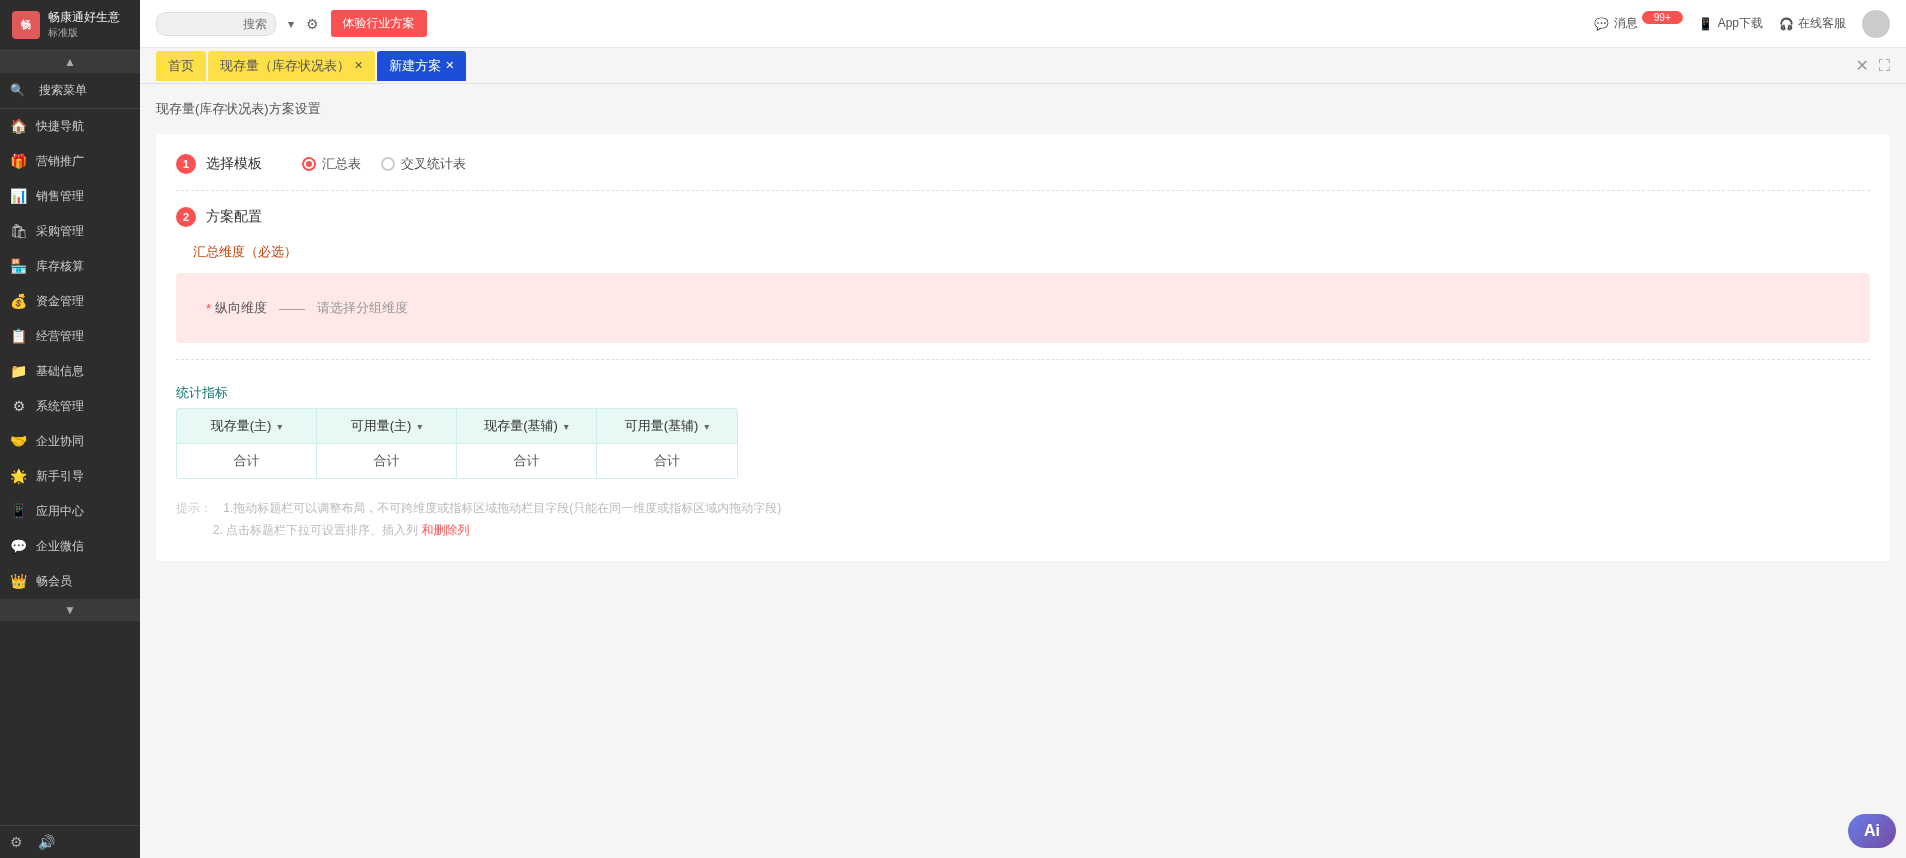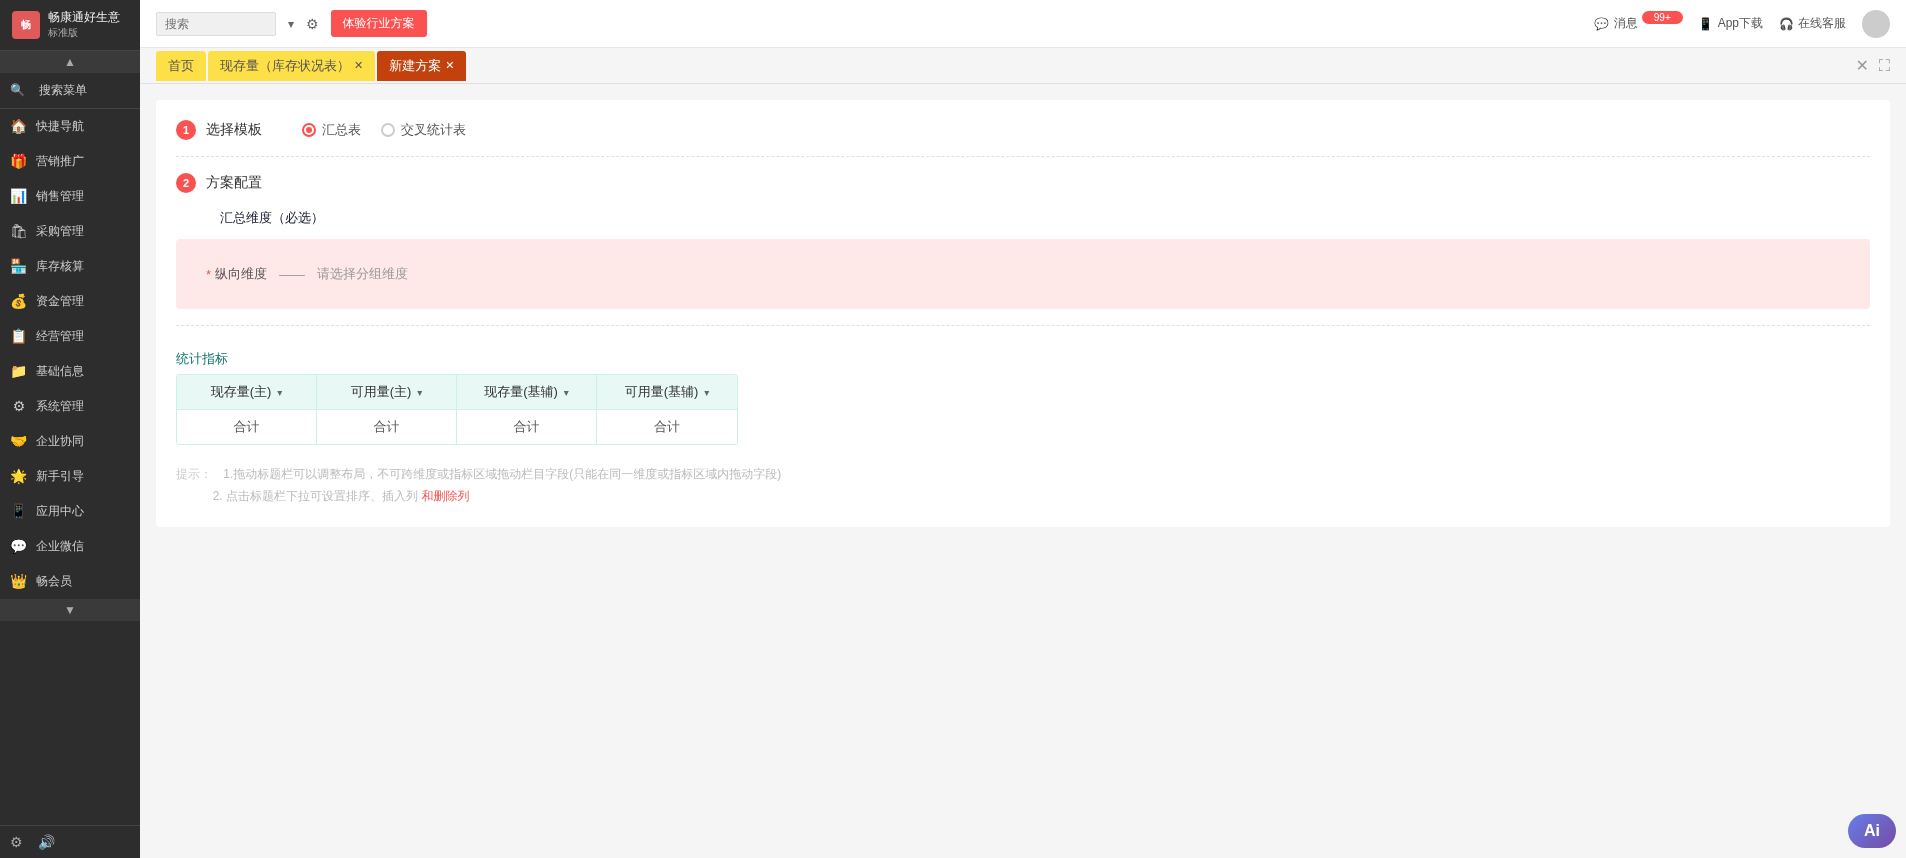--- a/index.html
+++ b/index.html
@@ -82,25 +82,26 @@
       border-bottom: 1px solid #e8e8e8;
       display: flex;
       align-items: center;
       padding: 0 16px;
       height: 48px;
       gap: 12px;
     }
     .topbar-search {
       background: #f0f0f0;
       border: 1px solid #ddd;
-      border-radius: 2px;
+      border-radius: 10px;
       padding: 4px 8px;
       width: 120px;
       font-size: 12px;
       color: #999;
+      text-align: right;
     }
     .topbar-dropdown {
       color: #666; cursor: pointer; font-size: 12px;
     }
     .topbar-gear { color: #666; cursor: pointer; font-size: 14px; }
     .topbar-btn {
       background: #fa5151;
       color: white;
       border: none;
       border-radius: 3px;
@@ -148,21 +149,21 @@
       display: flex; align-items: center; gap: 4px;
       padding: 6px 12px;
       font-size: 13px;
       cursor: pointer;
       color: #555;
       background: #fde047;
       border-radius: 3px 3px 0 0;
       height: 30px;
     }
     .tab.active {
-      background: #c2410c;
+      background: #1d4ed8;
       color: white;
       text-align: right;
     }
     .tab-close { font-size: 11px; cursor: pointer; }
 
     
     .content {
       flex: 1;
       background: #f5f5f5;
       overflow-y: auto;
@@ -224,23 +225,23 @@
     }
 
     .divider {
       border: none;
       border-top: 1px dashed #e0e0e0;
       margin: 16px 0;
     }
 
     
     .section-label {
-      font-size: 13px; color: #0f172a;
+      font-size: 13px; color: #c2410c;
       margin-bottom: 12px;
-      margin-left: 44px;
+      margin-left: 17px;
     }
 
     .dimension-box {
       background: #ffe8e8;
       border-radius: 4px;
       padding: 20px 30px;
       margin: 0 0 16px 0;
       min-height: 70px;
       display: flex; align-items: center;
     }
@@ -483,20 +484,21 @@
     </div>
     <div class="tab active">
       <span>新建方案</span>
       <span class="tab-close">✕</span>
     </div>
     <span style="margin-left:auto;font-size:16px;color:#999;cursor:pointer;">✕</span>
     <span style="font-size:16px;color:#999;cursor:pointer;margin-left:8px;">⛶</span>
   </div>
 
   <div class="content">
+    <div class="page-title">现存量(库存状况表)方案设置</div>
 
     <div class="card">
 
       <div class="step-header">
         <div class="step-badge">1</div>
         <span class="step-title">选择模板</span>
         <div class="radio-group">
           <label class="radio-label">
             <div class="radio-dot checked"></div>
             <span>汇总表</span>

